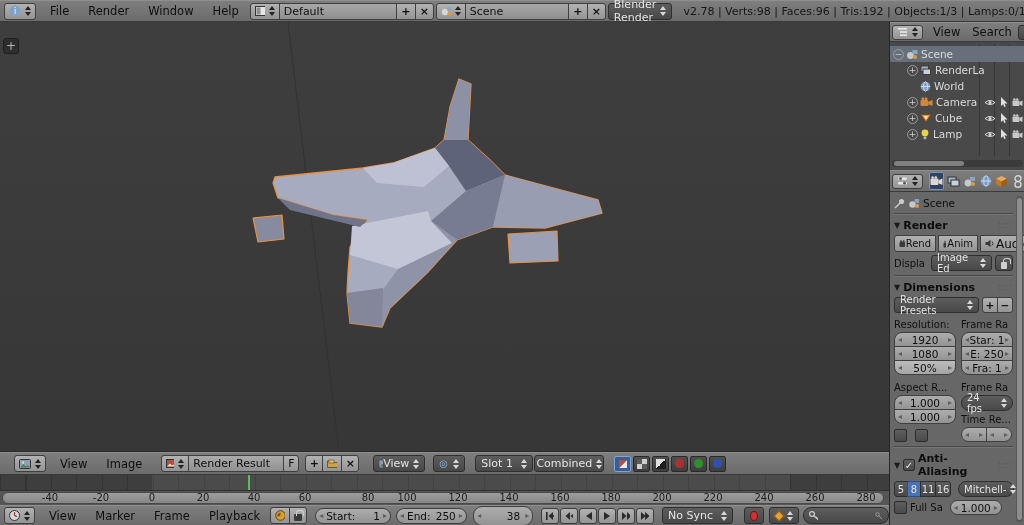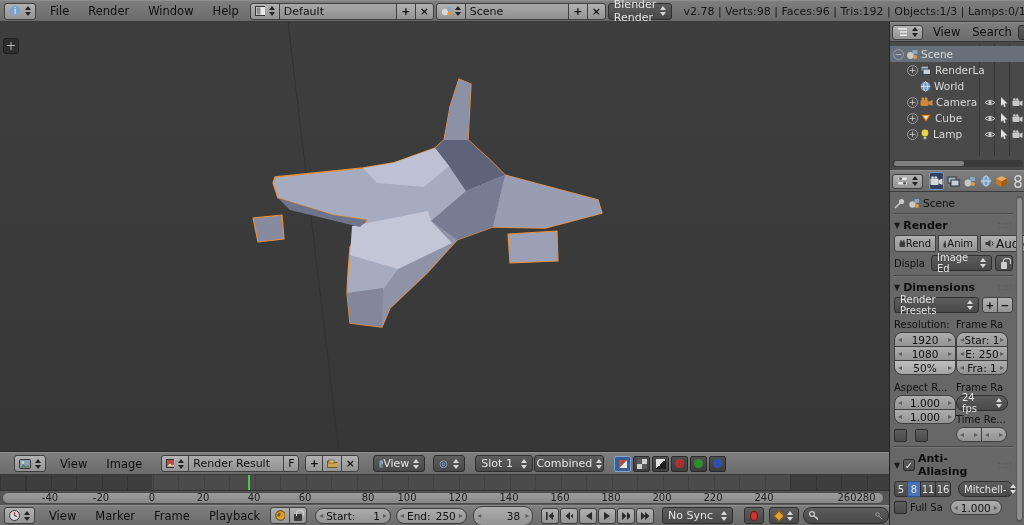--- a/index.html
+++ b/index.html
@@ -64,21 +64,21 @@
   #ol-scroll .hdl { position:absolute; left:2px; top:1px; width:70px; height:5px; border-radius:3px; background:#7f7f7f; }
   #props { position:absolute; left:0; top:148px; width:135px; height:355px; background:#676767; overflow:hidden; }
   #props-hdr { left:0; top:0; width:135px; height:22px; gap:2px; padding-left:2px; position:absolute; }
   .tab { width:19px; height:18px; display:inline-flex; align-items:center; justify-content:center; border-radius:2px; }
   .tab.sel { background:#3a4least; }
   .tab.sel { background:#34415a; border:1px solid #6d96cd; }
   #props-body { position:absolute; left:4px; right:12px; top:24px; bottom:0; font-size:10.5px; color:#0e0e0e; }
   .prow { display:flex; align-items:center; margin:3px 0; gap:3px; }
   .pv-scroll { position:absolute; right:2px; top:26px; bottom:3px; width:7px; border-radius:4px; background:#565656; }
   .pv-scroll .hdl { position:absolute; left:1px; top:2px; bottom:2px; width:5px; border-radius:3px; background:#8d8d8d; }
-  .col2 { display:flex; }
+  .col2 { display:flex; gap:5px; }
   .col2 .c { display:flex; flex-direction:column; }
   .c.left { width:62px; } .c.right { width:52px; }
   .stack > .numpill { border-radius:0; margin-top:-1px;align-items:center; }
   .stack > .numpill:first-child { border-radius:8px 8px 0 0; margin-top:0; }
   .stack > .numpill:last-child { border-radius:0 0 8px 8px; }
   .lblsm { font-size:10px; color:#101010; white-space:nowrap; overflow:hidden; margin:3px 0 2px; }
   #img-hdr { left:0; top:452px; width:889px; height:23px; gap:1px; padding-left:14px; }
   #tl-track { position:absolute; left:0; top:475px; width:889px; height:15px; background:#3e3e3e;
               background-image:repeating-linear-gradient(90deg, rgba(0,0,0,.16) 0 1px, transparent 1px 25.5px); }
   #tl-range { position:absolute; left:152px; top:0; width:638px; height:15px; background:rgba(255,255,255,.07); }
@@ -705,21 +705,21 @@
     <span class="tick" style="left:305px">60</span>
     <span class="tick" style="left:368px">80</span>
     <span class="tick" style="left:407px">100</span>
     <span class="tick" style="left:458px">120</span>
     <span class="tick" style="left:509px">140</span>
     <span class="tick" style="left:560px">160</span>
     <span class="tick" style="left:611px">180</span>
     <span class="tick" style="left:662px">200</span>
     <span class="tick" style="left:713px">220</span>
     <span class="tick" style="left:764px">240</span>
-    <span class="tick" style="left:847px">260</span>
+    <span class="tick" style="left:815px">260</span>
     <span class="tick" style="left:866px">280</span>
   </div>
 
   <div id="tl-hdr" class="hdr">
     <span class="wlight ed-btn">
       <svg width="11" height="11">
           <circle cx="5.5" cy="5.5" r="5" fill="#d8d8d8" stroke="#333"></circle>
           <line x1="5.5" y1="5.5" x2="5.5" y2="2.2" stroke="#a03020" stroke-width="1.2"></line>
           <line x1="5.5" y1="5.5" x2="7.8" y2="6.5" stroke="#333" stroke-width="1.2"></line>
         </svg>

